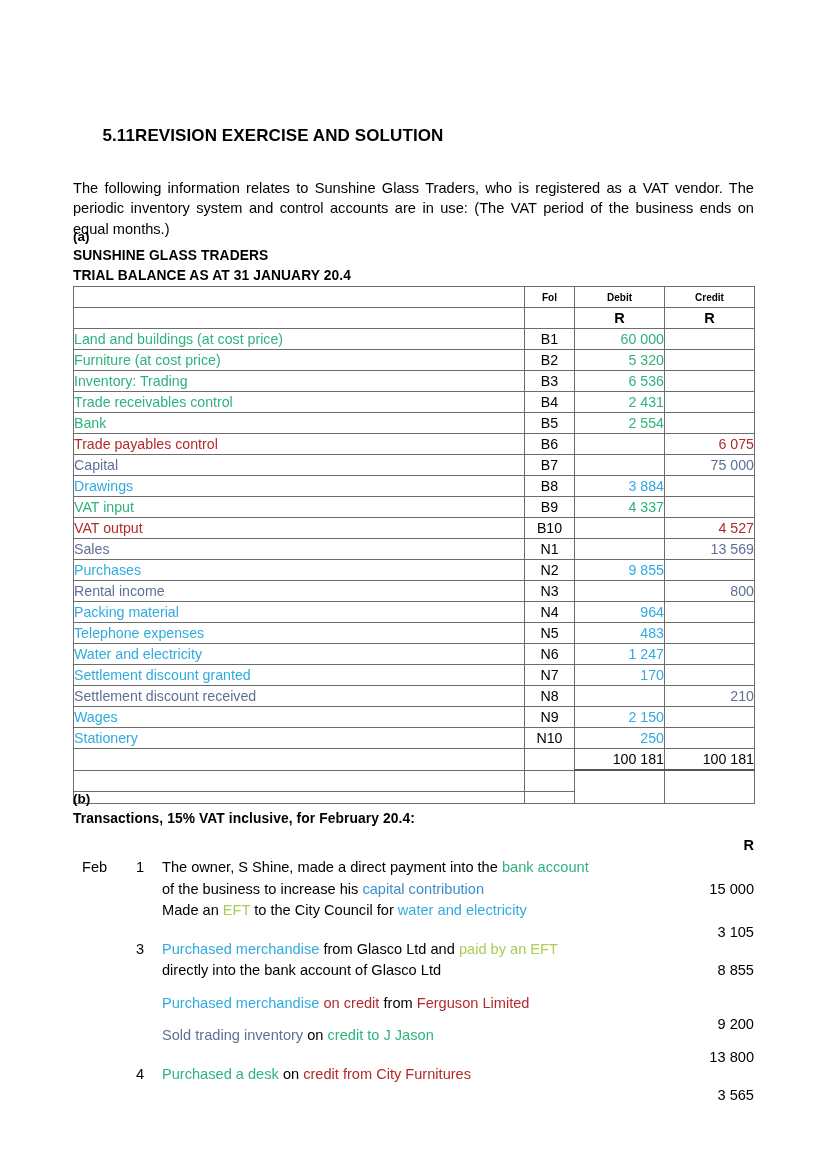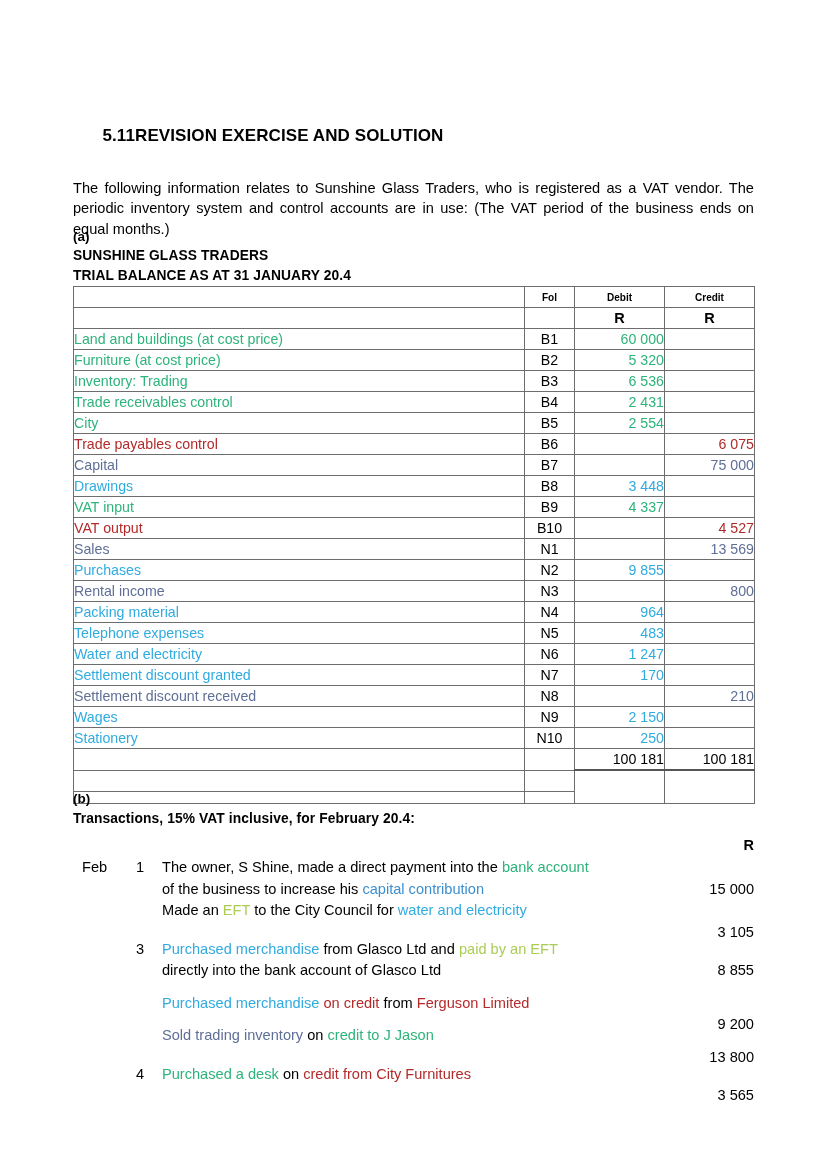--- a/index.html
+++ b/index.html
@@ -259,41 +259,41 @@
             <td class="amt c-green">6 536</td>
             <td class="amt c-green"></td>
           </tr>
           <tr>
             <td class="desc c-green">Trade receivables control</td>
             <td class="fol">B4</td>
             <td class="amt c-green">2 431</td>
             <td class="amt c-green"></td>
           </tr>
           <tr>
-            <td class="desc c-green">City</td>
+            <td class="desc c-green">Bank</td>
             <td class="fol">B5</td>
             <td class="amt c-green">2 554</td>
             <td class="amt c-green"></td>
           </tr>
           <tr>
             <td class="desc c-red">Trade payables control</td>
             <td class="fol">B6</td>
             <td class="amt c-red"></td>
             <td class="amt c-red">6 075</td>
           </tr>
           <tr>
             <td class="desc c-slate">Capital</td>
             <td class="fol">B7</td>
             <td class="amt c-slate"></td>
             <td class="amt c-slate">75 000</td>
           </tr>
           <tr>
             <td class="desc c-cyan">Drawings</td>
             <td class="fol">B8</td>
-            <td class="amt c-cyan">3 448</td>
+            <td class="amt c-cyan">3 884</td>
             <td class="amt c-cyan"></td>
           </tr>
           <tr>
             <td class="desc c-green">VAT input</td>
             <td class="fol">B9</td>
             <td class="amt c-green">4 337</td>
             <td class="amt c-green"></td>
           </tr>
           <tr>
             <td class="desc c-red">VAT output</td>

